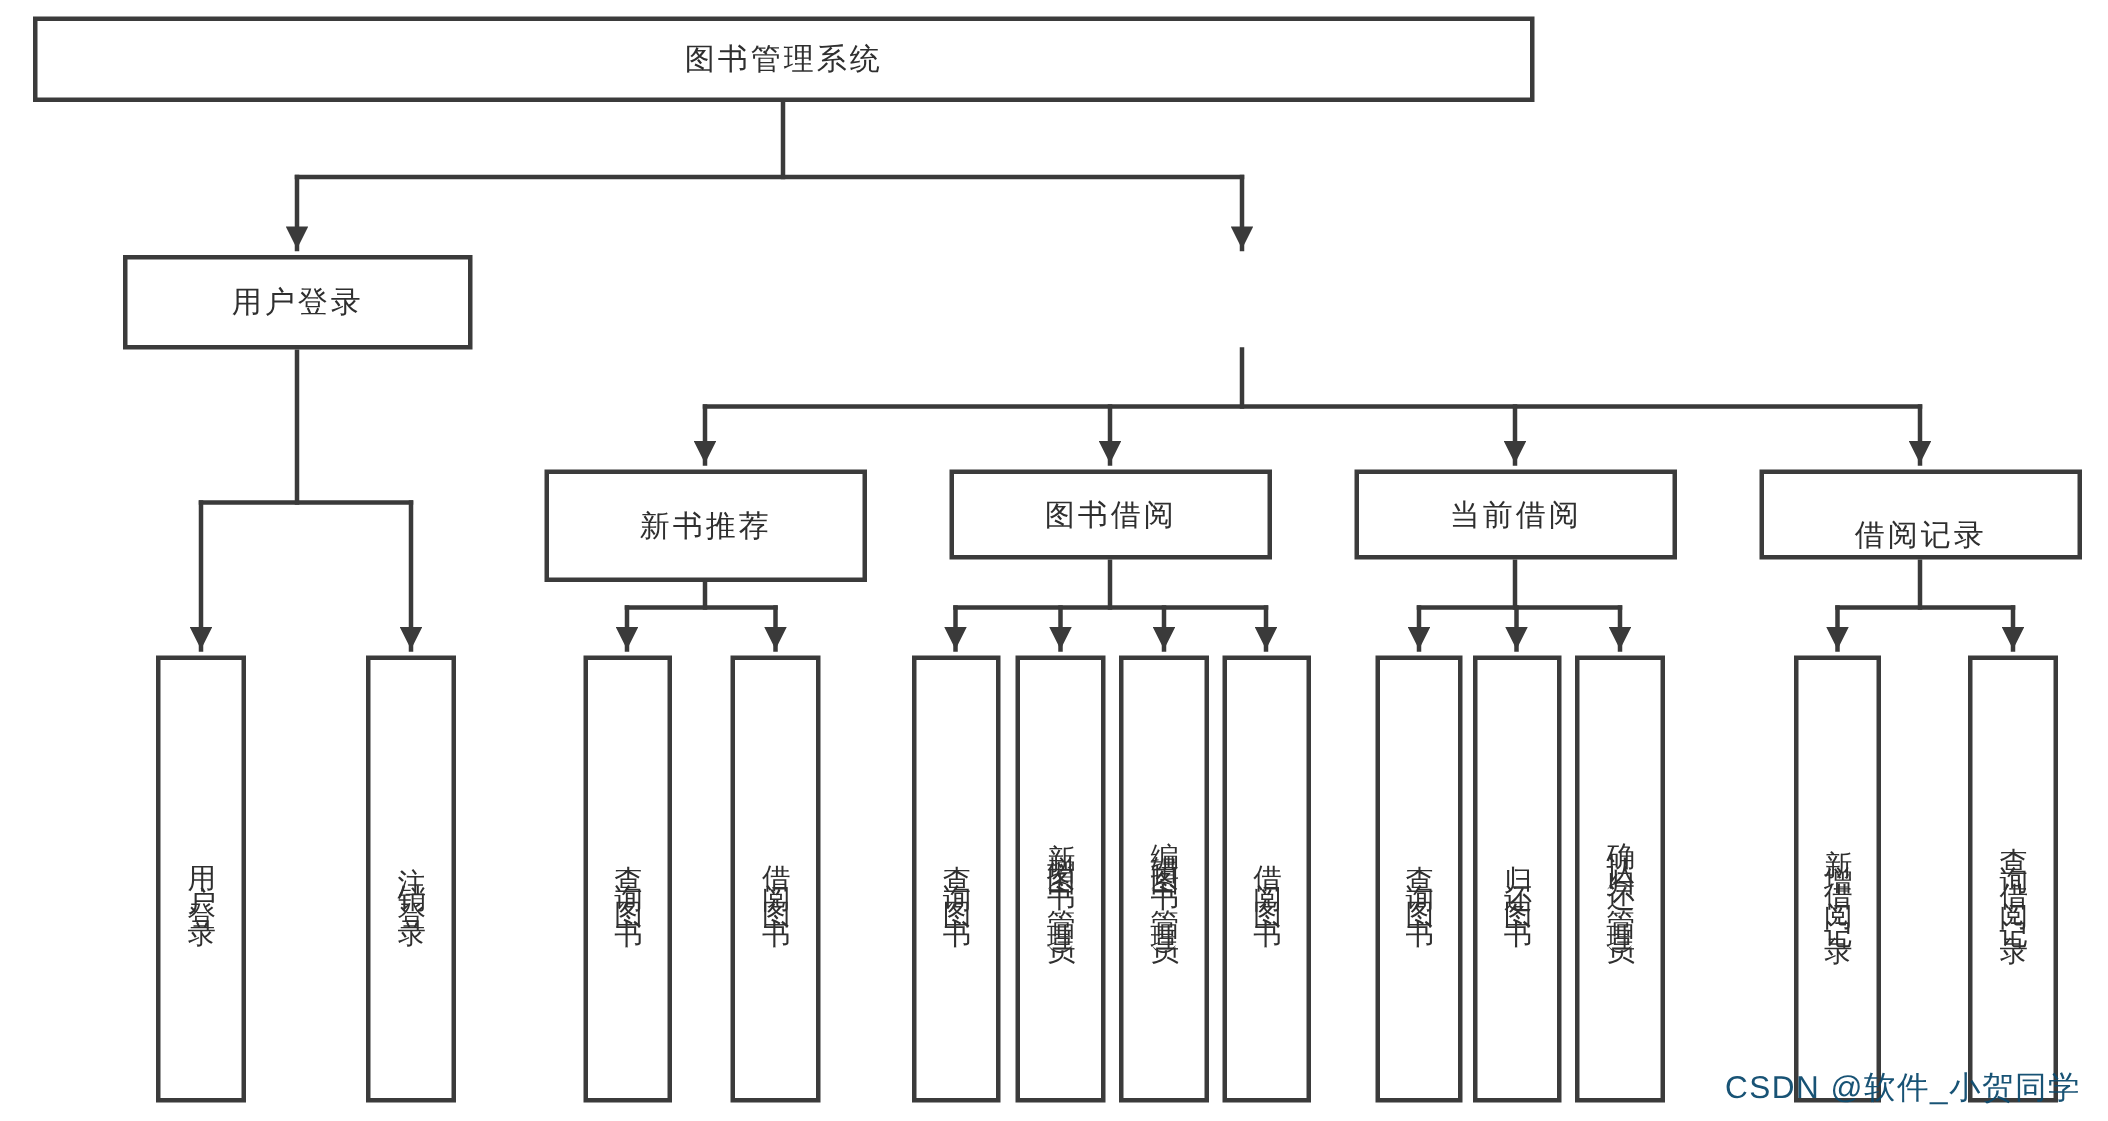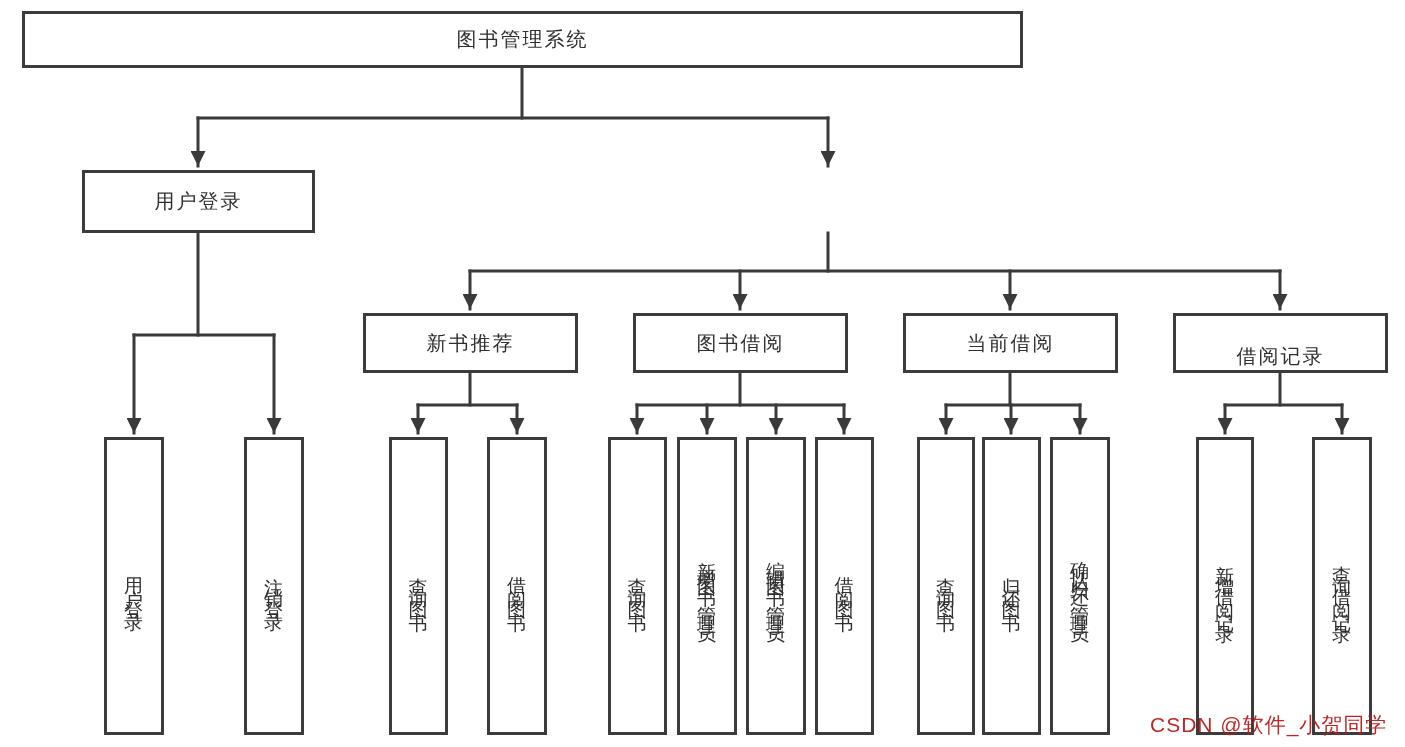--- a/index.html
+++ b/index.html
@@ -35,21 +35,21 @@
     color:#2f2f2f;
   }
   .vbox .vtext.long{letter-spacing:9px;}
   #connectors{
     position:absolute;left:0;top:0;z-index:1;
   }
   #watermark{
     position:absolute;
     left:1150px;top:711px;
     font-size:21px;
-    color:#b91c1c;
+    color:#0c4a6e;
     opacity:0.95;
     letter-spacing:1px;
     white-space:nowrap;
     z-index:5;
   }
 </style>
 </head>
 <body>
 
 <div id="stage">
@@ -119,21 +119,21 @@
   </svg>
 
   <div class="box hbox" style="left:22px;top:11px;width:1001px;height:57px;">
     <span>图书管理系统</span>
   </div>
 
   <div class="box hbox" style="left:82px;top:170px;width:233px;height:63px;">
     <span>用户登录</span>
   </div>
 
-  <div class="box hbox" style="left:363px;top:313px;width:215px;height:60px;">
+  <div class="box hbox" style="left:363px;top:313px;width:215px;height:75px;">
     <span>新书推荐</span>
   </div>
   <div class="box hbox" style="left:903px;top:313px;width:215px;height:60px;">
     <span>当前借阅</span>
   </div>
   <div class="box hbox" style="left:633px;top:313px;width:215px;height:60px;">
     <span>图书借阅</span>
   </div>
   <div class="box hbox" style="left:1173px;top:313px;width:215px;height:60px;align-items:flex-end;">
     <span>借阅记录</span>

